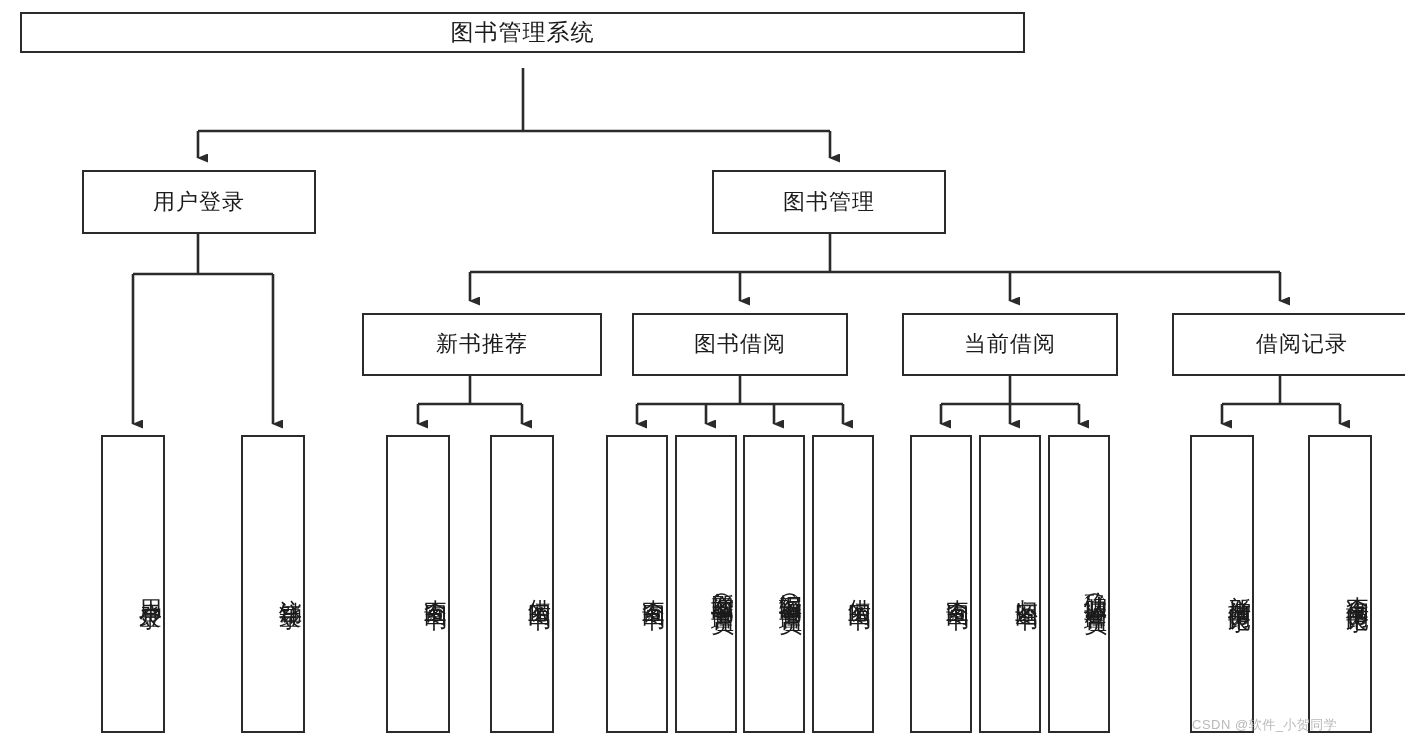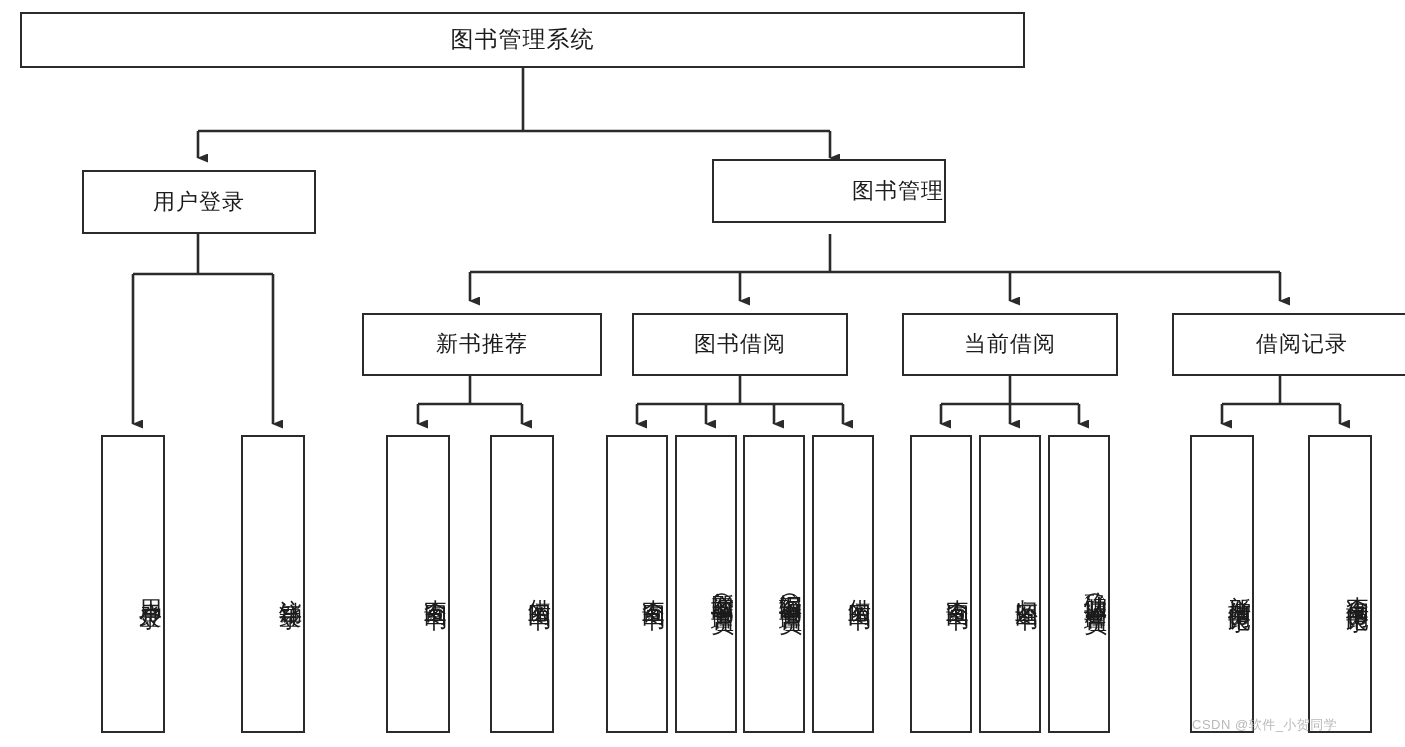--- a/index.html
+++ b/index.html
@@ -115,28 +115,28 @@
       <path d="M1010,404 L1010,424" marker-end="url(#arrowhead)"></path>
       <path d="M1079,404 L1079,424" marker-end="url(#arrowhead)"></path>
 
       <path d="M1280,376 L1280,404"></path>
       <path d="M1222,404 L1340,404"></path>
       <path d="M1222,404 L1222,424" marker-end="url(#arrowhead)"></path>
       <path d="M1340,404 L1340,424" marker-end="url(#arrowhead)"></path>
     </g>
   </svg>
 
-  <div class="node node-h node-root" style="left:20px; top:12px; width:1005px; height:56px;">
+  <div class="node node-h node-root" style="left:20px; top:12px; width:1005px; height:41px;">
     <span>图书管理系统</span>
   </div>
 
   <div class="node node-h" style="left:82px; top:170px; width:234px; height:64px;">
     <span>用户登录</span>
   </div>
-  <div class="node node-h" style="left:712px; top:159px; width:234px; height:64px;justify-content:flex-end;">
+  <div class="node node-h" style="left:712px; top:170px; width:234px; height:64px;">
     <span>图书管理</span>
   </div>
 
   <div class="node node-h" style="left:362px; top:313px; width:240px; height:63px;">
     <span>新书推荐</span>
   </div>
   <div class="node node-h" style="left:902px; top:313px; width:216px; height:63px;">
     <span>当前借阅</span>
   </div>
   <div class="node node-h" style="left:632px; top:313px; width:216px; height:63px;">

